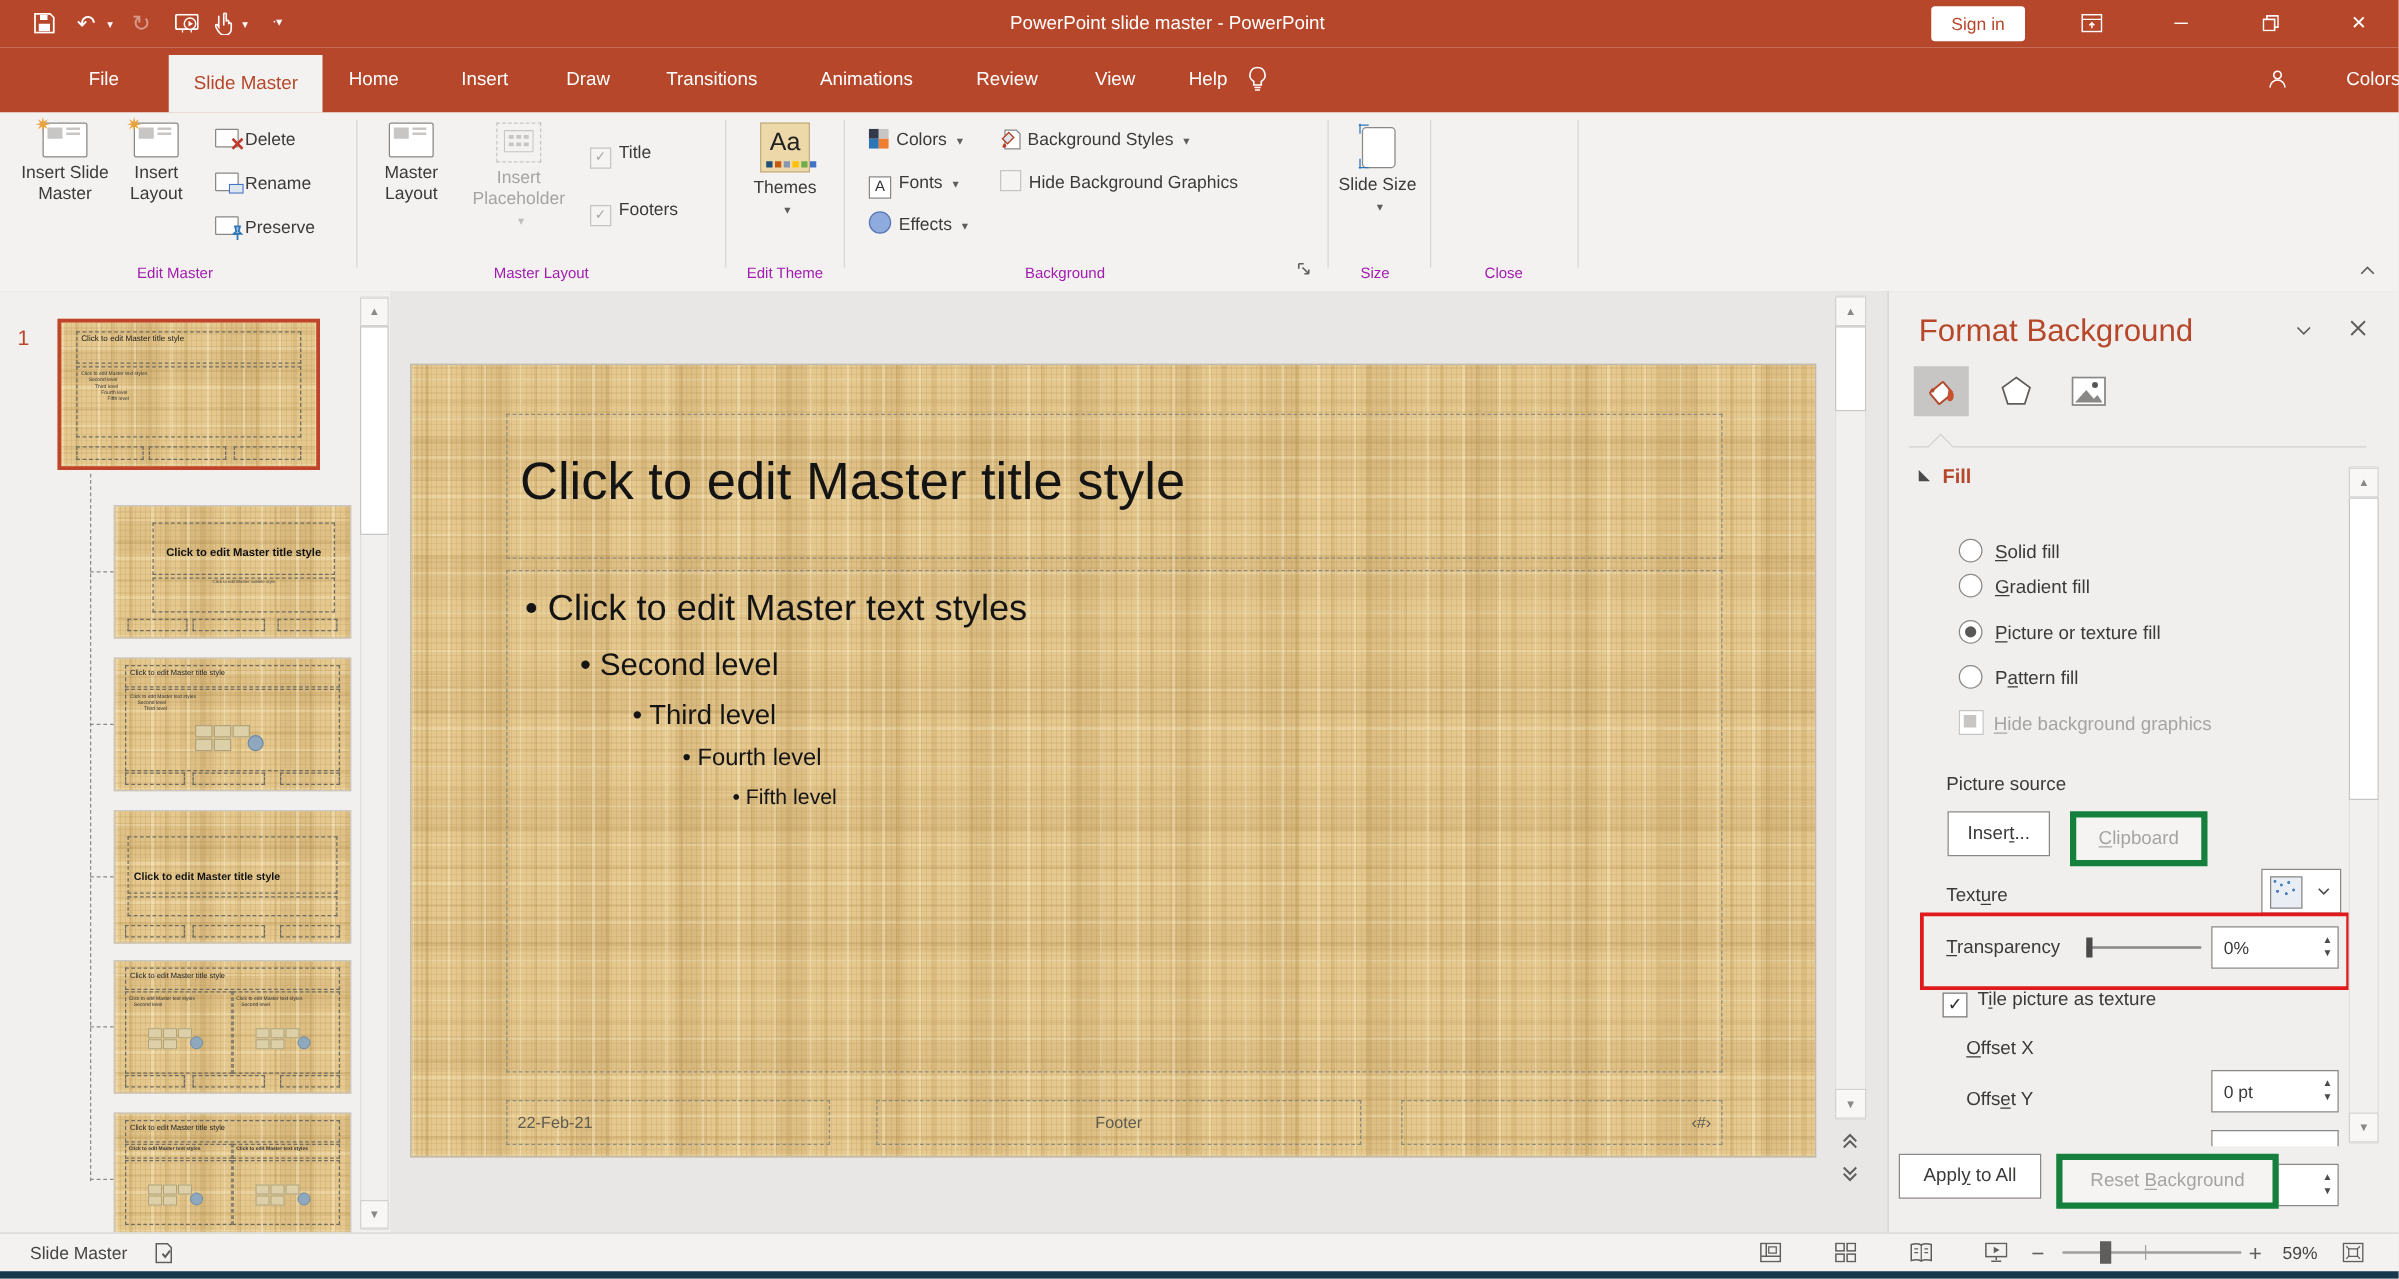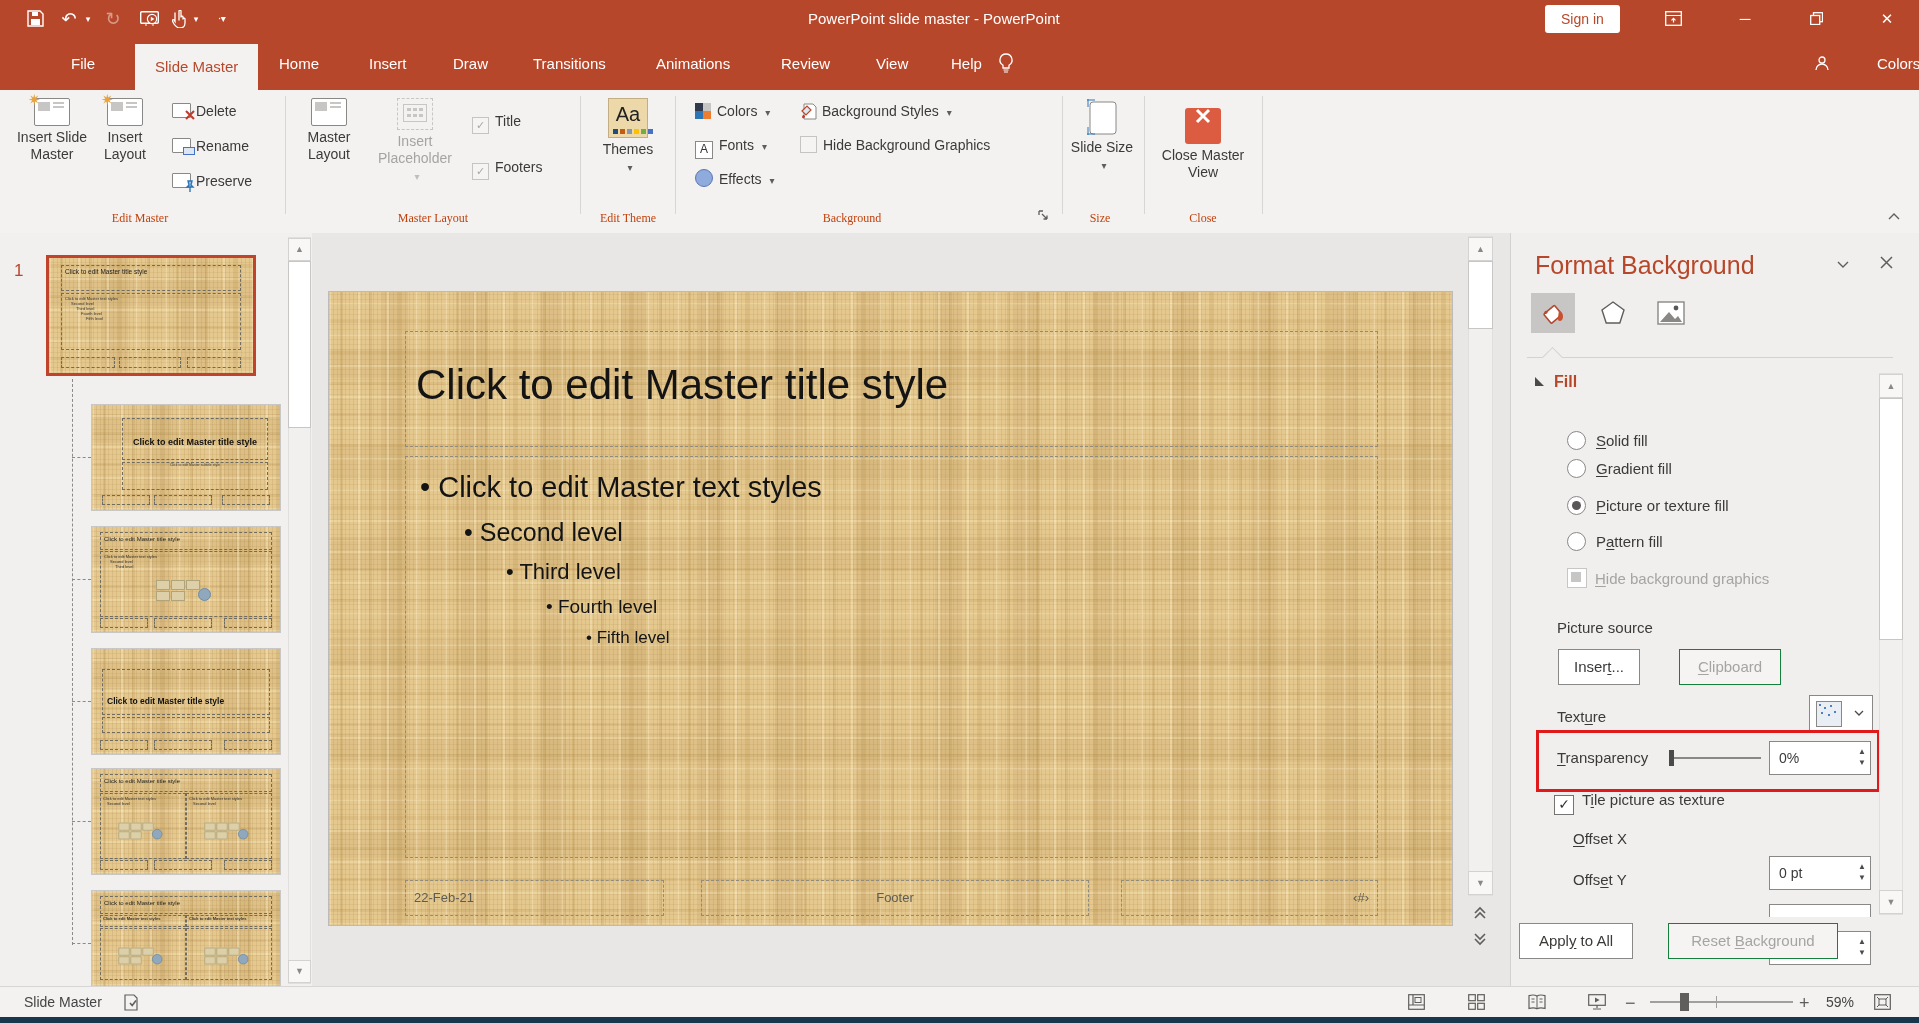--- a/index.html
+++ b/index.html
@@ -14,21 +14,21 @@
   .signin{background:#fff;color:#B7472A;font-size:14px;border-radius:3px;
           height:28px;line-height:28px;padding:0 16px;top:5px;}
   .winbtn{color:#fff;font-size:15px;line-height:38px;width:44px;text-align:center;}
   
   .tabrow{left:0;top:38px;width:1919px;height:52px;background:#B7472A;}
   .tab{color:#fff;font-size:15px;line-height:52px;margin-left:39px;}
   .tab-active{background:#f3f2f1;color:#B7472A;height:46px;line-height:46px;top:6px;padding:0 20px;}
   
   .ribbon{left:0;top:90px;width:1919px;height:143px;background:#f3f2f1;border-bottom:1px solid #d8d6d4;}
   .vdiv{width:1px;background:#d8d6d4;top:6px;height:118px;}
-  .grouplabel{color:#c2410c;font-size:12px;text-align:center;top:118px;height:20px;line-height:20px;font-family:Liberation Serif, serif;}
+  .grouplabel{color:#a21caf;font-size:12px;text-align:center;top:118px;height:20px;line-height:20px;}
   .bigbtn{text-align:center;color:#3b3a39;font-size:14px;}
   .bigbtn .lbl{line-height:17px;margin-top:3px;}
   .dim, .dim .lbl{color:#a6a4a2;}
   .slide-ic{width:34px;height:26px;background:#fff;border:1px solid #8a8886;border-radius:2px;position:relative;margin:0 auto;}
   .slide-ic .b1{position:absolute;left:3px;top:3px;width:12px;height:9px;background:#c8c6c4;}
   .slide-ic .b2{position:absolute;left:18px;top:3px;width:11px;height:2px;background:#c8c6c4;}
   .slide-ic .b3{position:absolute;left:18px;top:7px;width:11px;height:2px;background:#c8c6c4;}
   .star{position:absolute;left:-7px;top:-8px;color:#e8a33d;font-size:15px;}
   .smallbtn{color:#3b3a39;font-size:14px;line-height:22px;white-space:nowrap;}
   .mini-slide{display:inline-block;width:17px;height:13px;background:#fff;border:1px solid #8a8886;border-radius:1px;position:relative;vertical-align:-2px;margin-right:5px;}
@@ -79,21 +79,21 @@
   .ptab{width:44px;height:40px;text-align:center;line-height:40px;}
   .ptab.sel{background:#c8c6c4;}
   .pdivider{border-top:1px solid #d4d2d0;}
   .fillhdr{color:#B7472A;font-weight:bold;font-size:16px;}
   .tri{display:inline-block;width:0;height:0;border-left:9px solid transparent;border-bottom:9px solid #4a4a4a;transform:rotate(90deg);margin-right:10px;vertical-align:1px;}
   .radio{display:inline-block;width:17px;height:17px;border:1px solid #8a8886;border-radius:50%;background:#fff;vertical-align:-4px;margin-right:10px;position:relative;}
   .radio.on:after{content:"";position:absolute;left:4px;top:4px;width:9px;height:9px;border-radius:50%;background:#5a5856;}
   .plabel{font-size:15px;color:#3b3a39;}
   .pdim{color:#a6a4a2;}
   .pbtn{border:1px solid #8a8886;background:#fff;color:#3b3a39;font-size:15px;text-align:center;}
-  .pbtn.disabled{border:1px solid #15803d;background:#f5f4f2;color:#a6a4a2;margin-left:23px;}
+  .pbtn.disabled{border:5px solid #15803d;background:#f5f4f2;color:#a6a4a2;}
   .spin{border:1px solid #8a8886;background:#fff;font-size:14px;color:#3b3a39;position:relative;}
   .spin .val{position:absolute;left:9px;top:0;line-height:32px;}
   .spin .arrows{position:absolute;right:4px;top:4px;font-size:8px;color:#4a4a4a;line-height:11px;text-align:center;}
   .cb2{display:inline-block;width:18px;height:18px;border:1px solid #767472;background:#fff;vertical-align:-4px;margin-right:8px;text-align:center;line-height:17px;font-size:14px;color:#323130;}
   .cb2.checked:after{content:"✓";}
   .cb2.disabled{border:1px solid #c8c6c4;position:relative;}
   .cb2.disabled:after{content:"";position:absolute;left:3px;top:3px;width:10px;height:10px;background:#c8c6c4;}
   .redbox{border:3px solid #E01A1A;}
   u{text-underline-offset:2px;}
   
@@ -305,28 +305,20 @@
       <svg width="32" height="38" viewBox="0 0 32 38">
           <rect x="4" y="4" width="26" height="32" rx="3" fill="#fff" stroke="#8a8886"></rect>
           <path d="M1 2h8M1 36h8M2 1v8M2 29v8" stroke="#2e75b6"></path>
         </svg>
     </div>
     <div class="lbl">Slide Size</div>
   </div>
   <div class="abs grouplabel" style="left:1068px;width:64px;">Size</div>
   <div class="abs vdiv" style="left:1144px;"></div>
 
-  <div class="abs bigbtn" style="left:1155px;top:8px;width:96px;">
-    <div style="width:36px;height:36px;background:#DB5C41;border-radius:3px;margin:0 auto;position:relative;">
-      <svg width="16" height="16" viewBox="0 0 16 16" style="margin:10px auto;">
-          <path d="M2 2l12 12M14 2L2 14" stroke="#fff" stroke-width="3"></path>
-        </svg>
-    </div>
-    <div class="lbl">Close Master View</div>
-  </div>
   <div class="abs grouplabel" style="left:1171px;width:64px;">Close</div>
   <div class="abs vdiv" style="left:1262px;"></div>
 
   <div class="abs" style="left:1884px;top:118px;width:20px;height:18px;">
     <svg width="12" height="8" viewBox="0 0 12 8" style="margin:4px auto;">
         <path d="M1 7l5-5 5 5" fill="none" stroke="#605e5c" stroke-width="1.4"></path>
       </svg>
   </div>
 </div>
 

